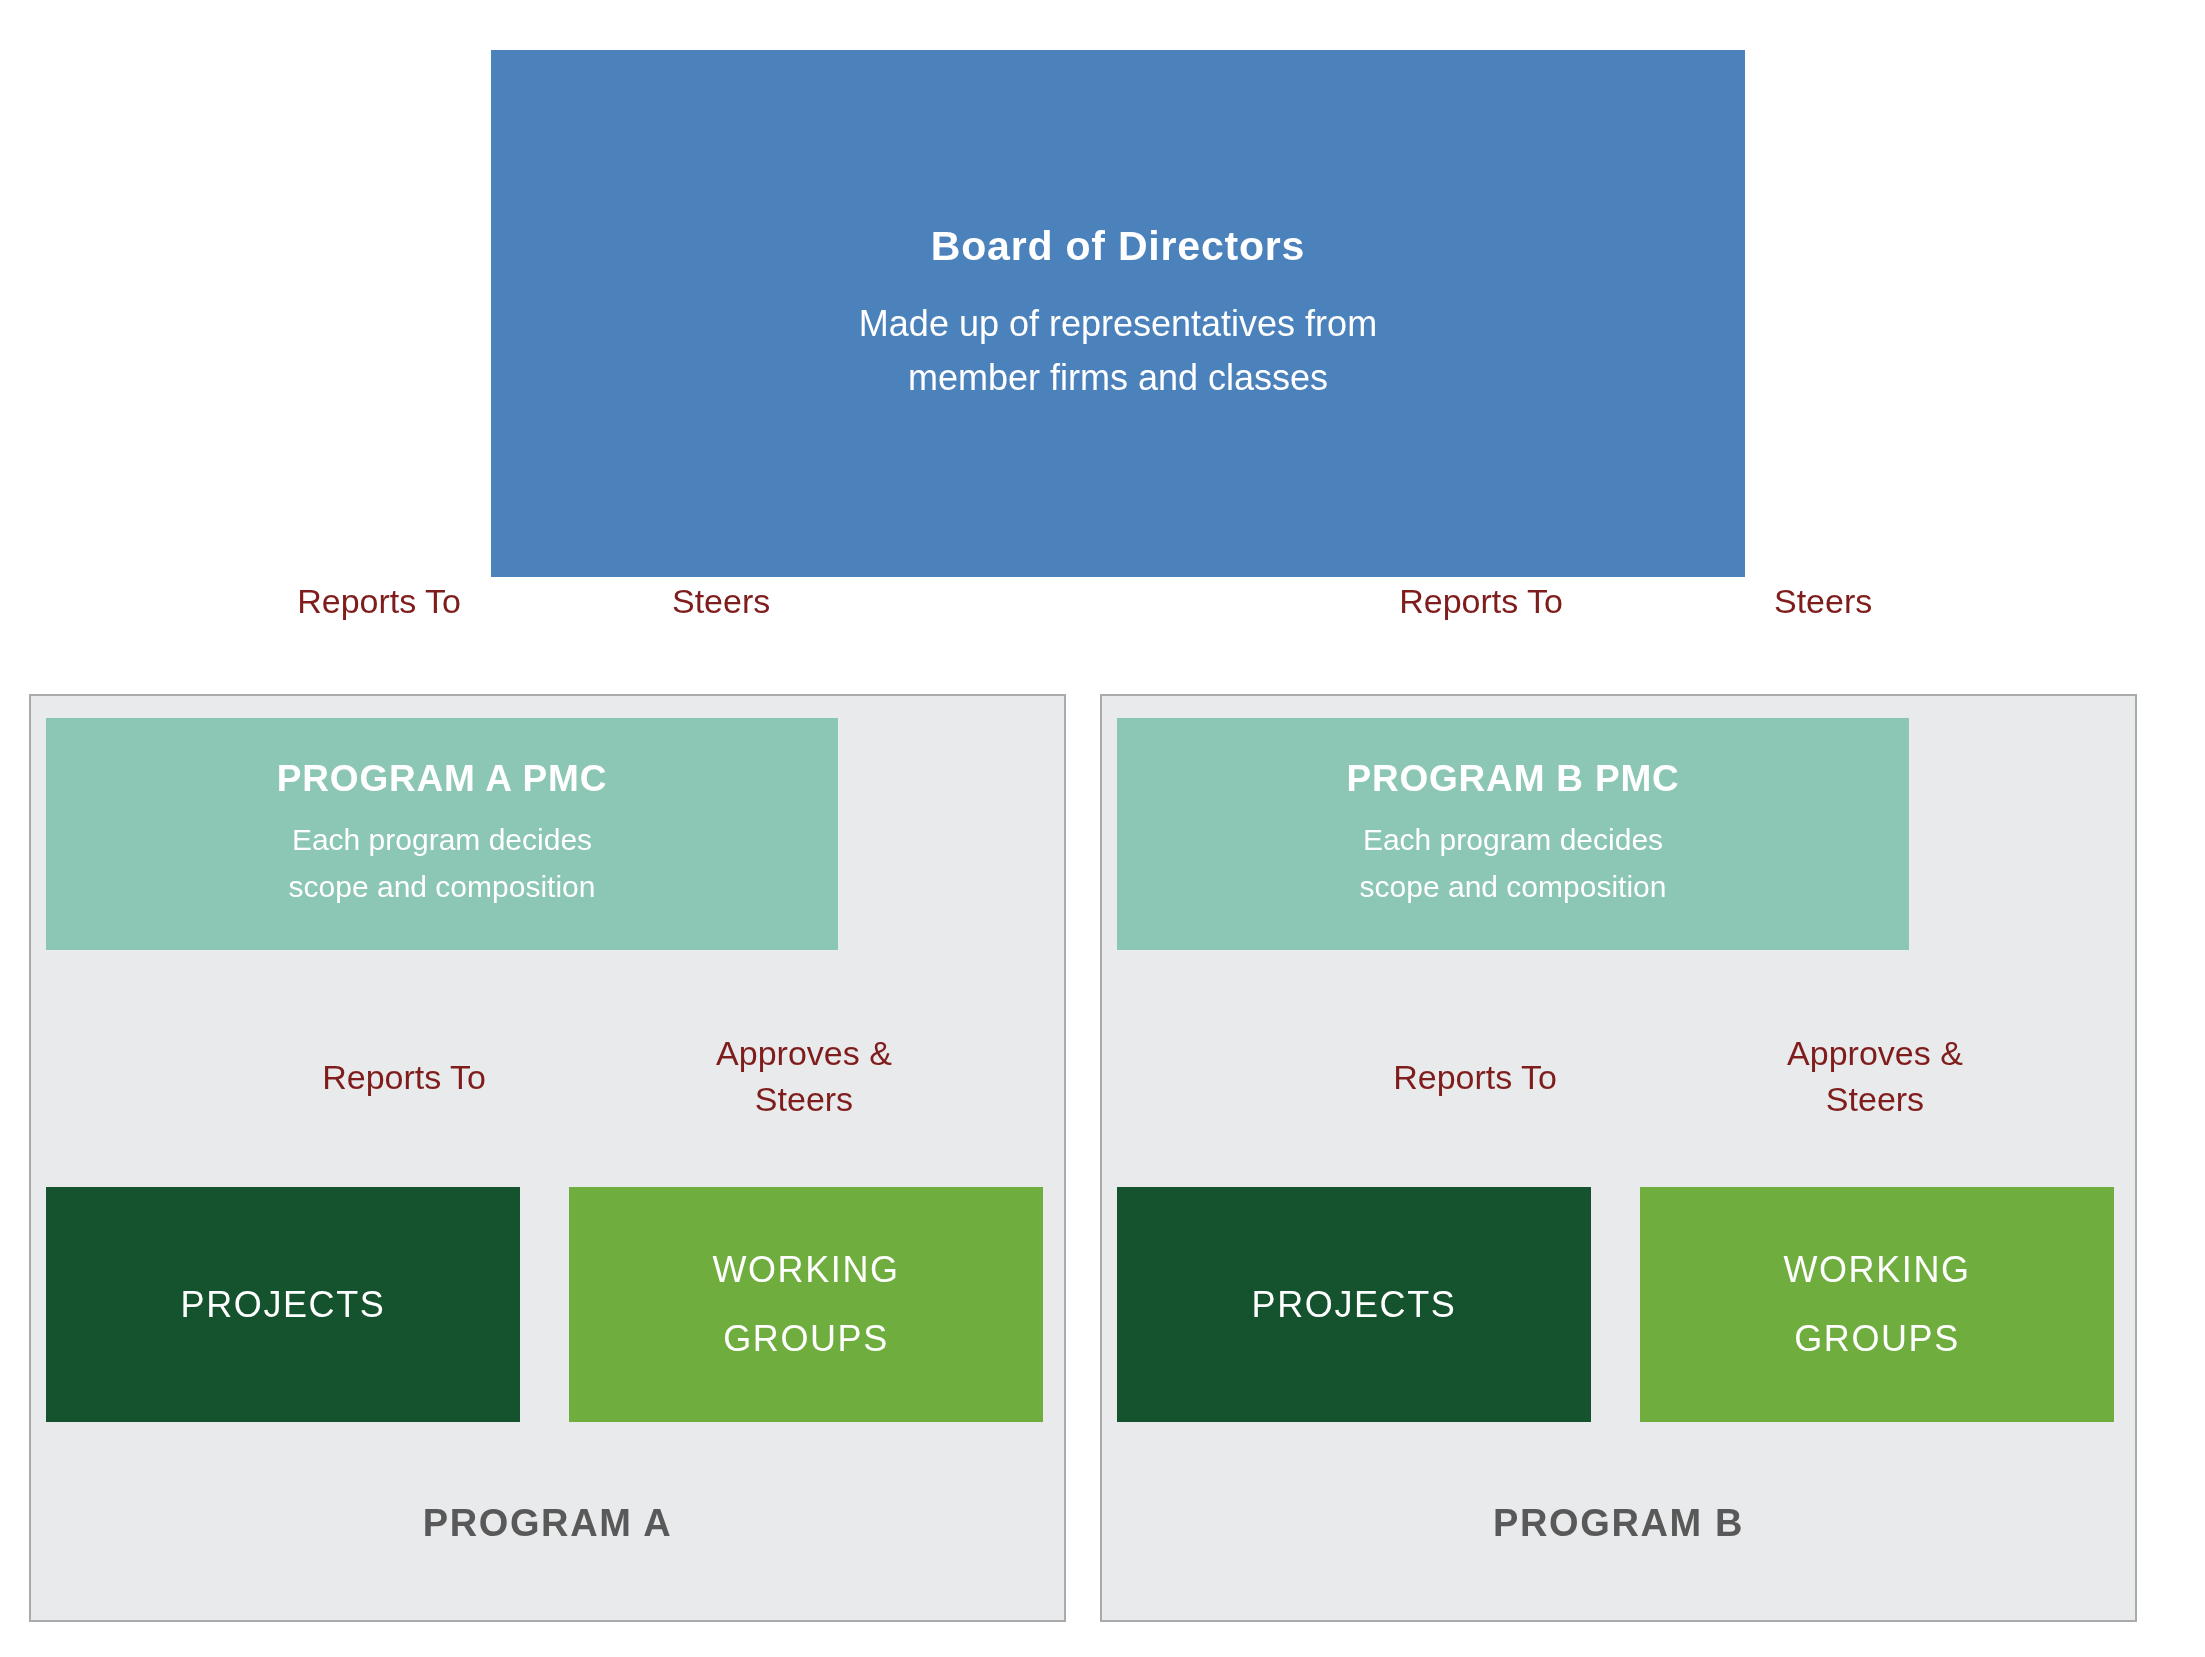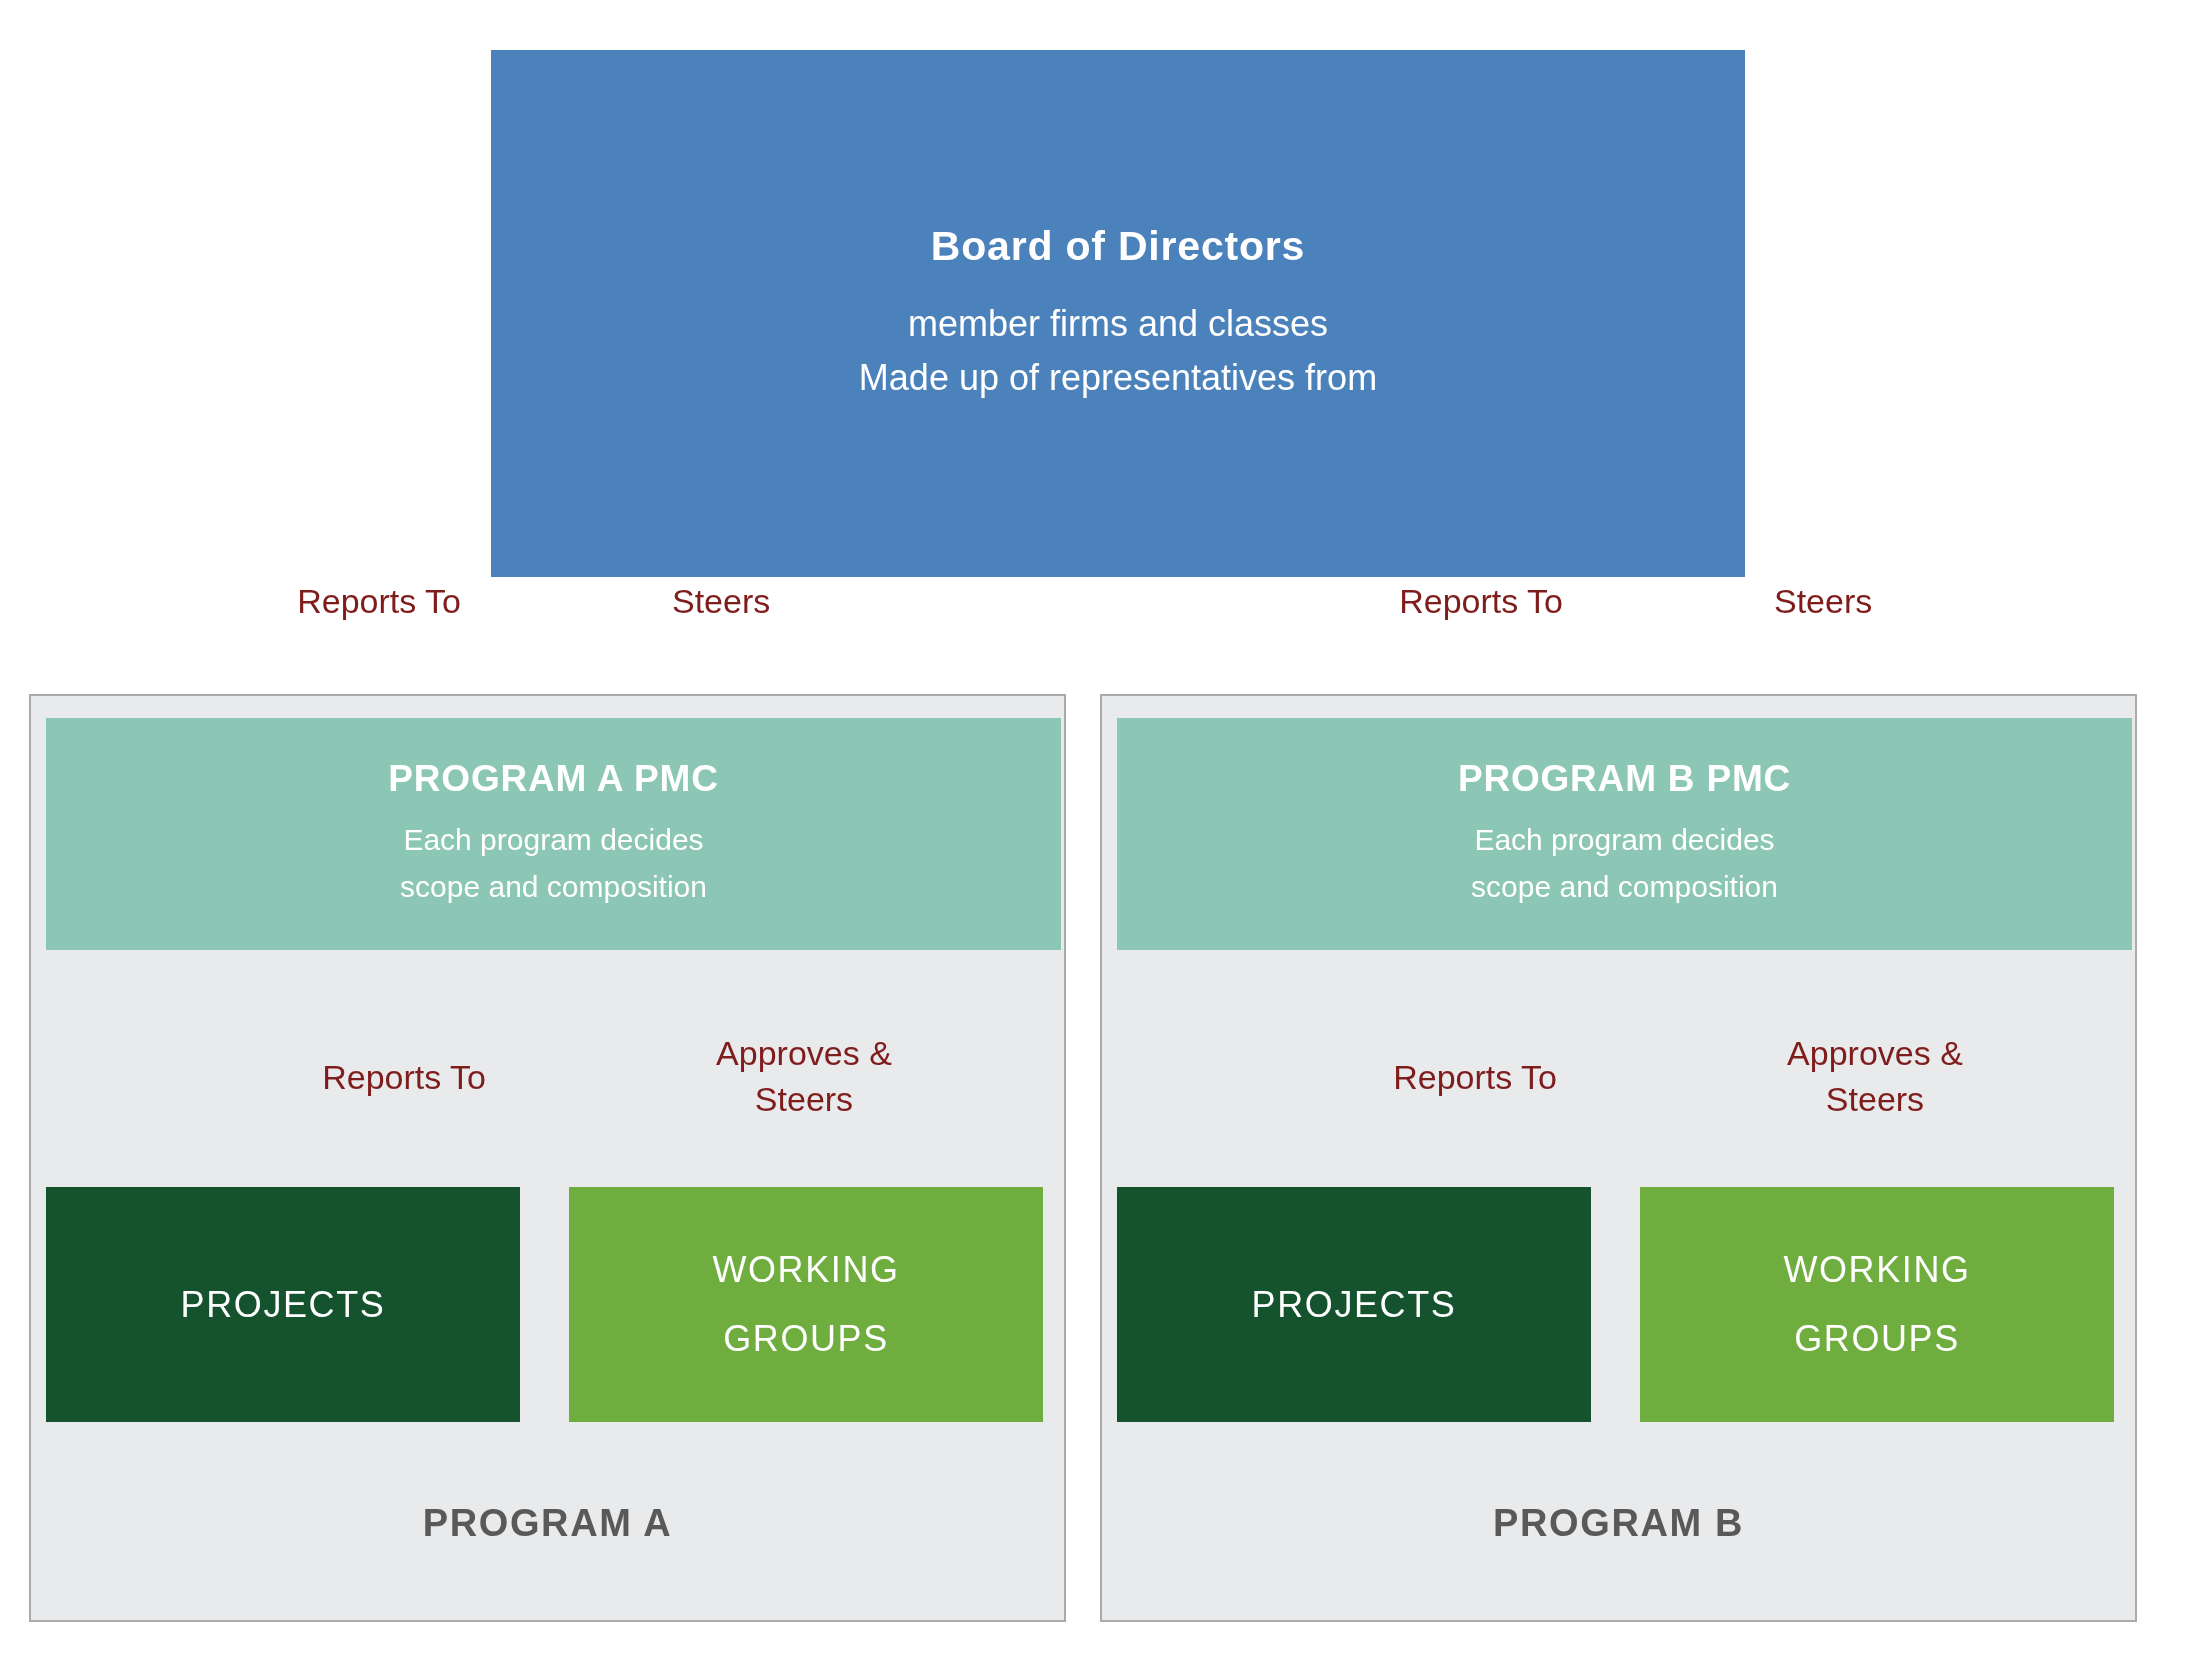--- a/index.html
+++ b/index.html
@@ -24,21 +24,21 @@
   .arrow.big .shaft{width:16px;}
   .arrow.small .shaft{width:12px;}
   .head-up,.head-down{width:0;height:0;border-left:26px solid transparent;border-right:26px solid transparent;}
   .arrow.small .head-up,.arrow.small .head-down{border-left-width:23px;border-right-width:23px;}
 
   
   .program{position:absolute;top:694px;width:1037px;height:928px;background:#E9EAEC;
            border:2.4px solid #A8AAAC;box-sizing:border-box;}
   .program.a{left:29px;} .program.b{left:1100px;}
 
-  .pmc{position:absolute;left:15px;top:22px;width:1015px;height:232px;background:#8CC6B4;color:#ffffff;
+  .pmc{position:absolute;left:15px;top:22px;width:792px;height:232px;background:#8CC6B4;color:#ffffff;
        display:flex;flex-direction:column;align-items:center;justify-content:center;text-align:center;}
   .pmc-title{font-size:37px;font-weight:bold;letter-spacing:0.8px;margin-bottom:17.4px;}
   .pmc-sub{font-size:30px;line-height:1.55;font-weight:400;}
 
   .inner-reports{left:139px;width:316px;top:362px;}
   .inner-approves{left:623px;width:300px;top:335px;}
 
   .box{position:absolute;top:491px;width:474px;height:235px;color:#ffffff;
        display:flex;flex-direction:column;align-items:center;justify-content:center;text-align:center;
        font-size:36px;letter-spacing:1.6px;}
@@ -49,22 +49,22 @@
                  font-size:38px;font-weight:bold;letter-spacing:1.6px;color:#595959;}
 </style>
 </head>
 <body>
 
 <div class="canvas">
 
   <section class="board">
     <div class="board-title">Board of Directors</div>
     <div class="board-sub">
+      <div>Made up of representatives from</div>
       <div>member firms and classes</div>
-      <div>Made up of representatives from</div>
     </div>
   </section>
 
   <div class="lbl right" style="left:145px;width:316px;top:582px;">Reports To</div>
   <div class="arrow big" style="left:486px;top:520px;height:174px;">
     <i class="head-up teal-a"></i>
     <i class="shaft teal-a"></i>
   </div>
   <div class="arrow big" style="left:596px;top:520px;height:174px;">
     <i class="shaft blue-a"></i>

